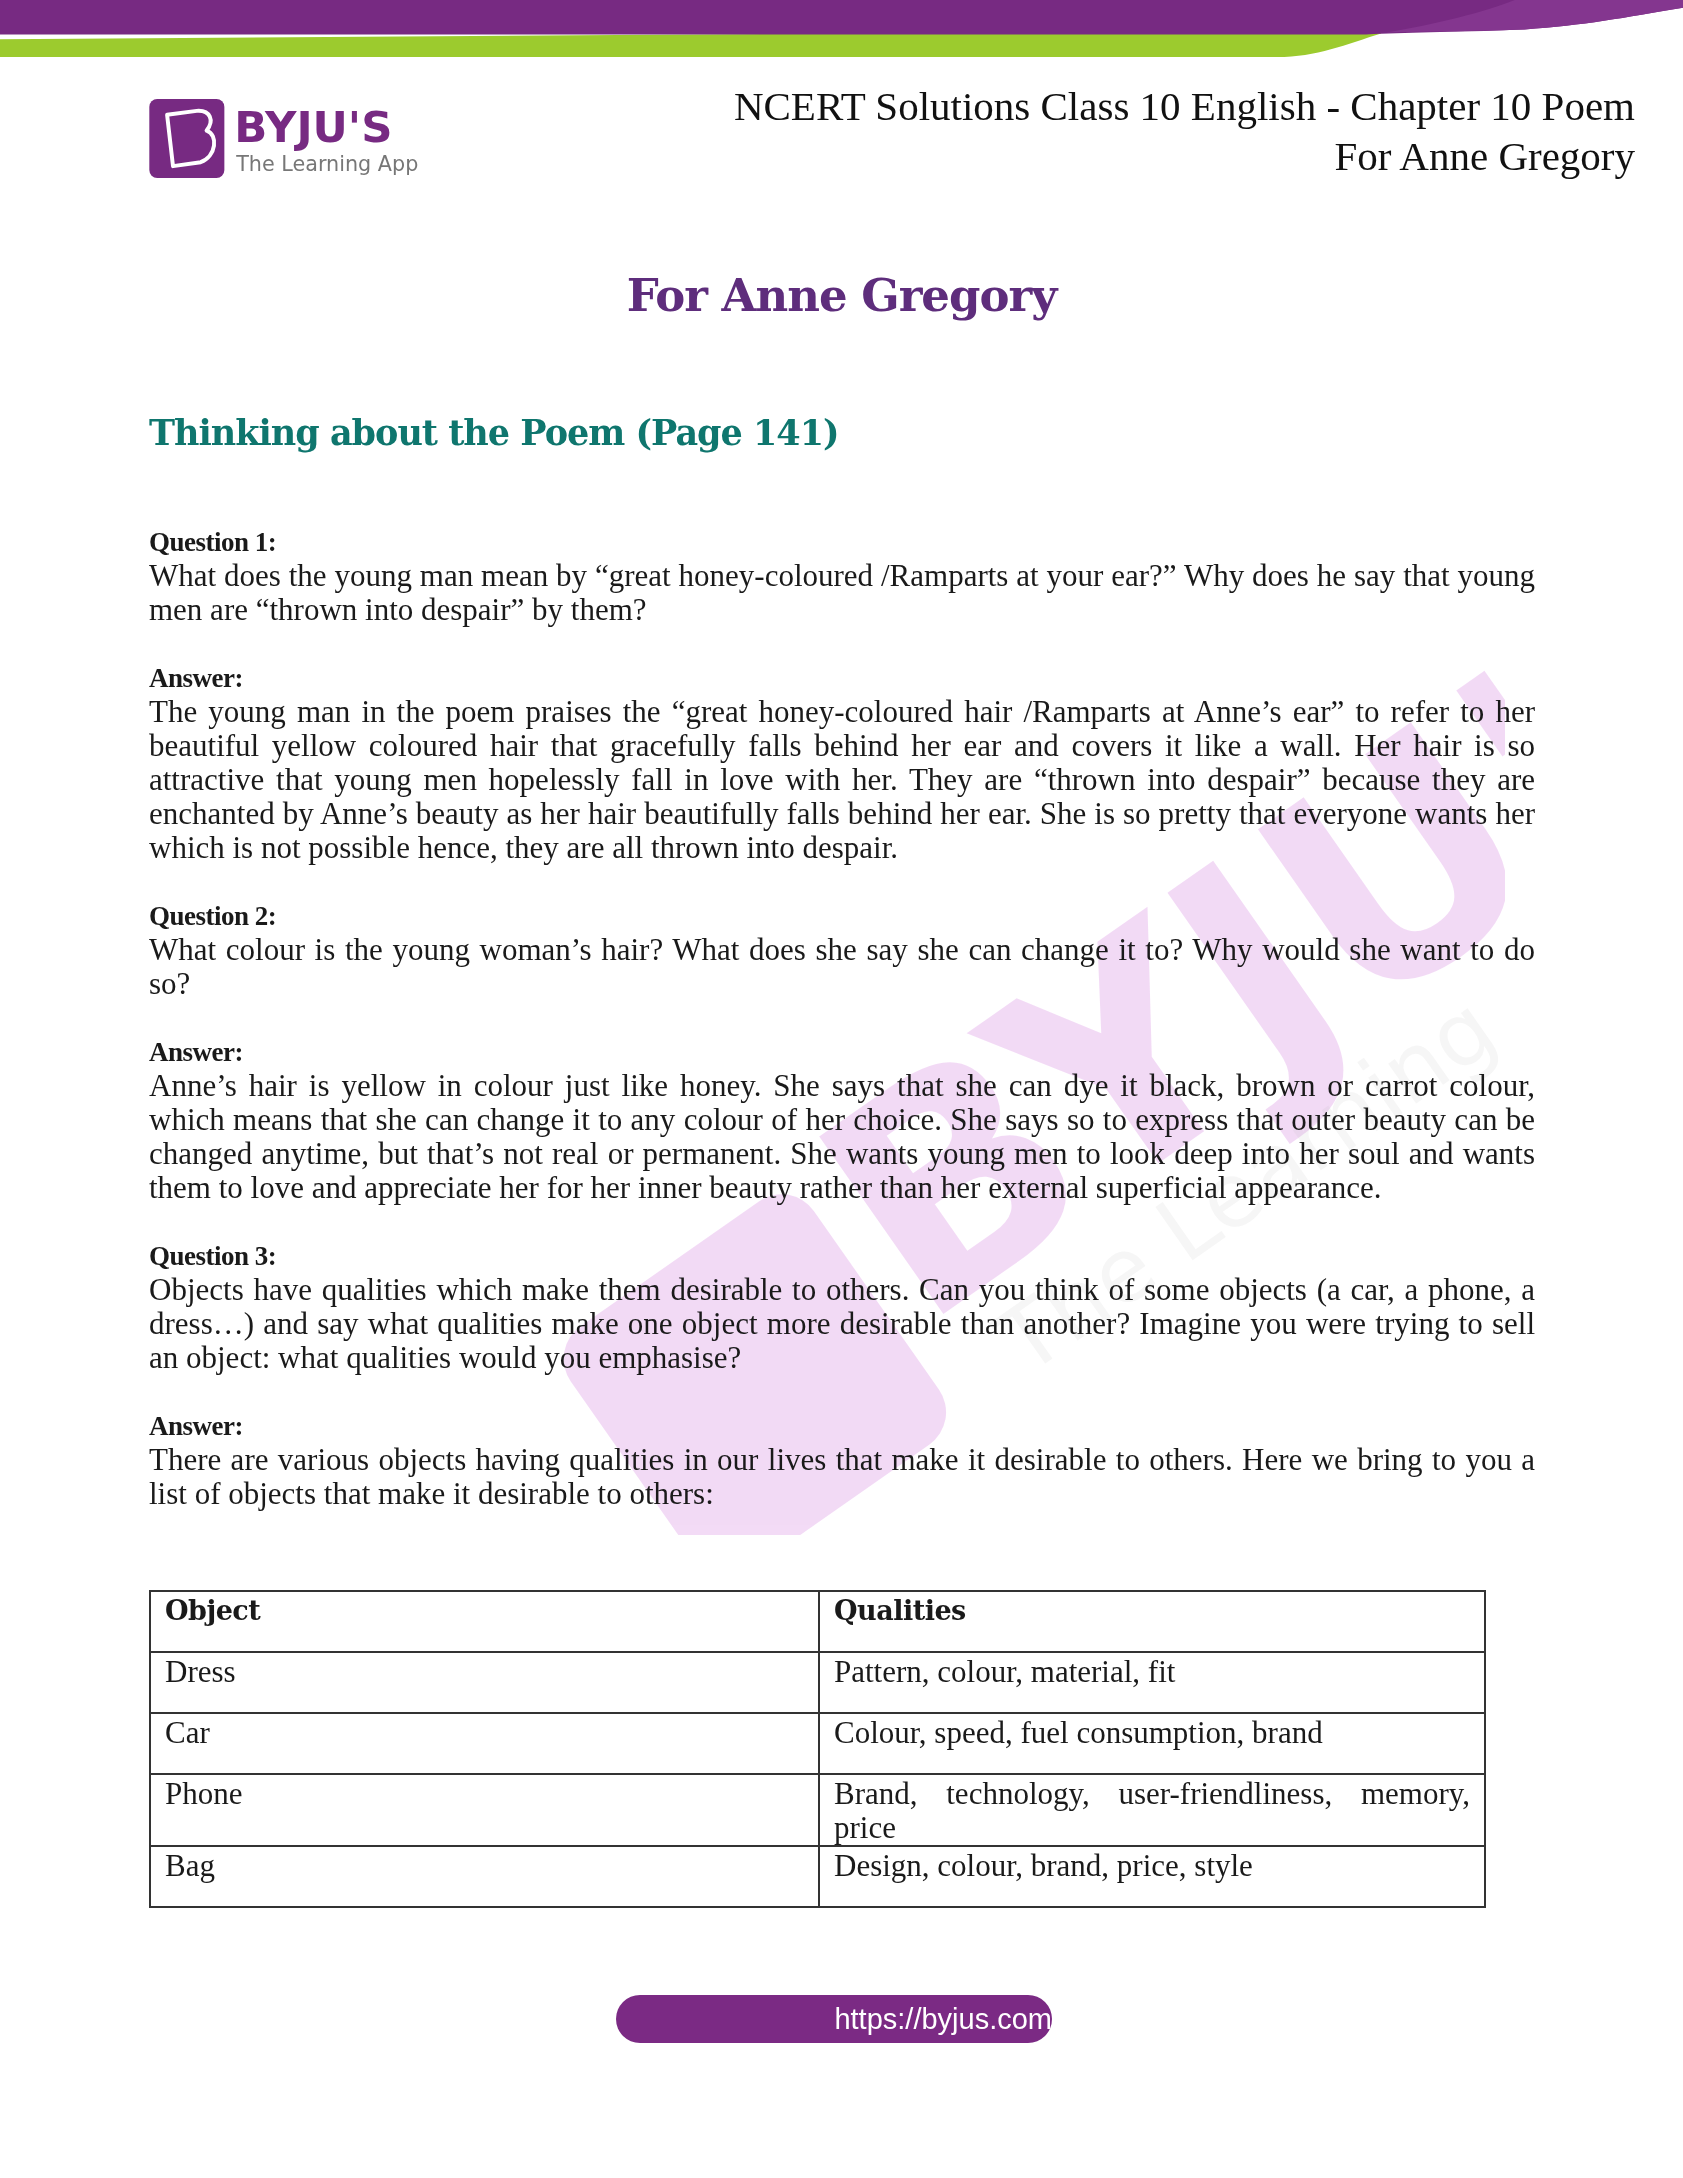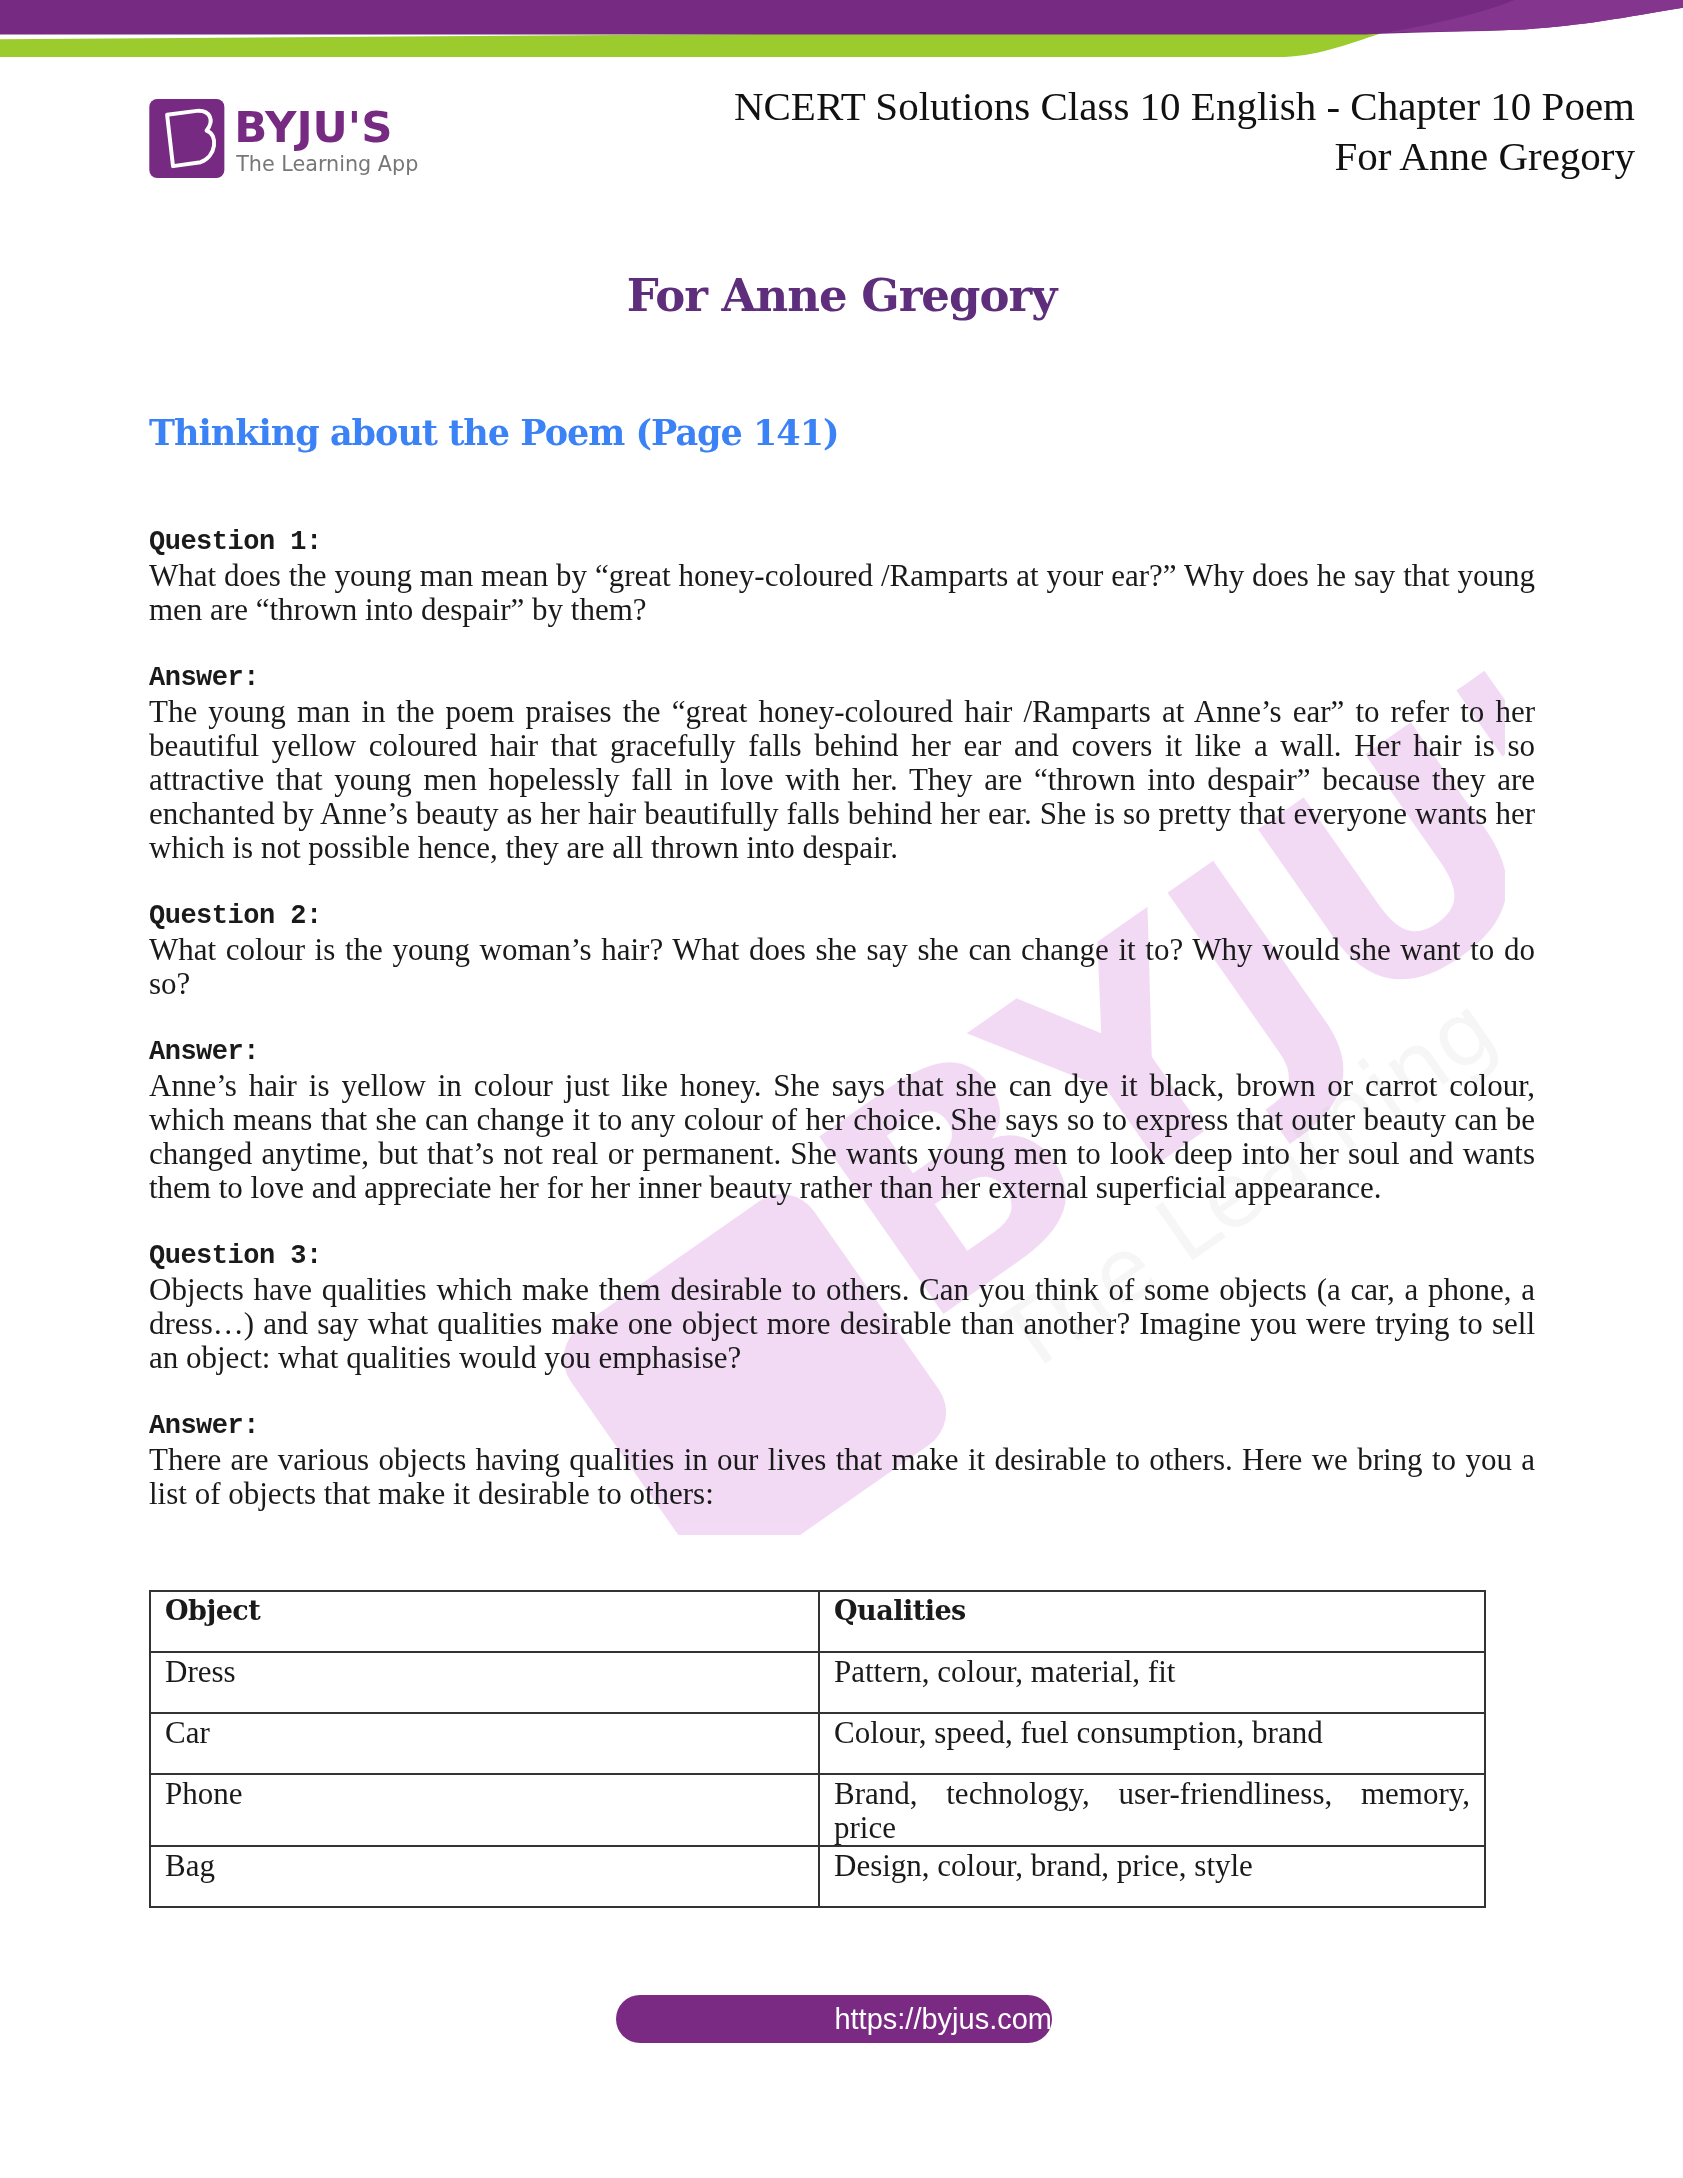--- a/index.html
+++ b/index.html
@@ -17,26 +17,26 @@
       text-align: right;
       font-family: "Liberation Serif", serif; font-size: 41px; line-height: 50px; color: #111;
     }
     .page-title {
       position: absolute; left: 0; width: 1683px; top: 269px; text-align: center;
       font-family: "DejaVu Serif", serif; font-weight: bold; font-size: 45px; color: #5e2d7c;
       letter-spacing: -1px;
     }
     .section-heading {
       position: absolute; left: 149px; top: 412px;
-      font-family: "DejaVu Serif", serif; font-weight: bold; font-size: 35px; color: #3b82f6;
+      font-family: "DejaVu Serif", serif; font-weight: bold; font-size: 35px; color: #0f766e;
       letter-spacing: -1px;
     }
     .content { position: absolute; left: 149px; top: 525px; width: 1386px; }
     .qa-label {
-      font-family: Liberation Mono, monospace; font-weight: bold; font-size: 27px; line-height: 34px;
+      font-family: Liberation Serif, serif; font-weight: bold; font-size: 27px; line-height: 34px;
       margin: 0; letter-spacing: -0.5px;
     }
     .qa-text {
       font-family: "Liberation Serif", serif; font-size: 31px; line-height: 34px;
       margin: 0; text-align: justify; color: #1a1a1a;
     }
     .block { margin-bottom: 34px; }
     .obj-table {
       position: absolute; left: 149px; top: 1590px; width: 1337px;
       border-collapse: collapse;

